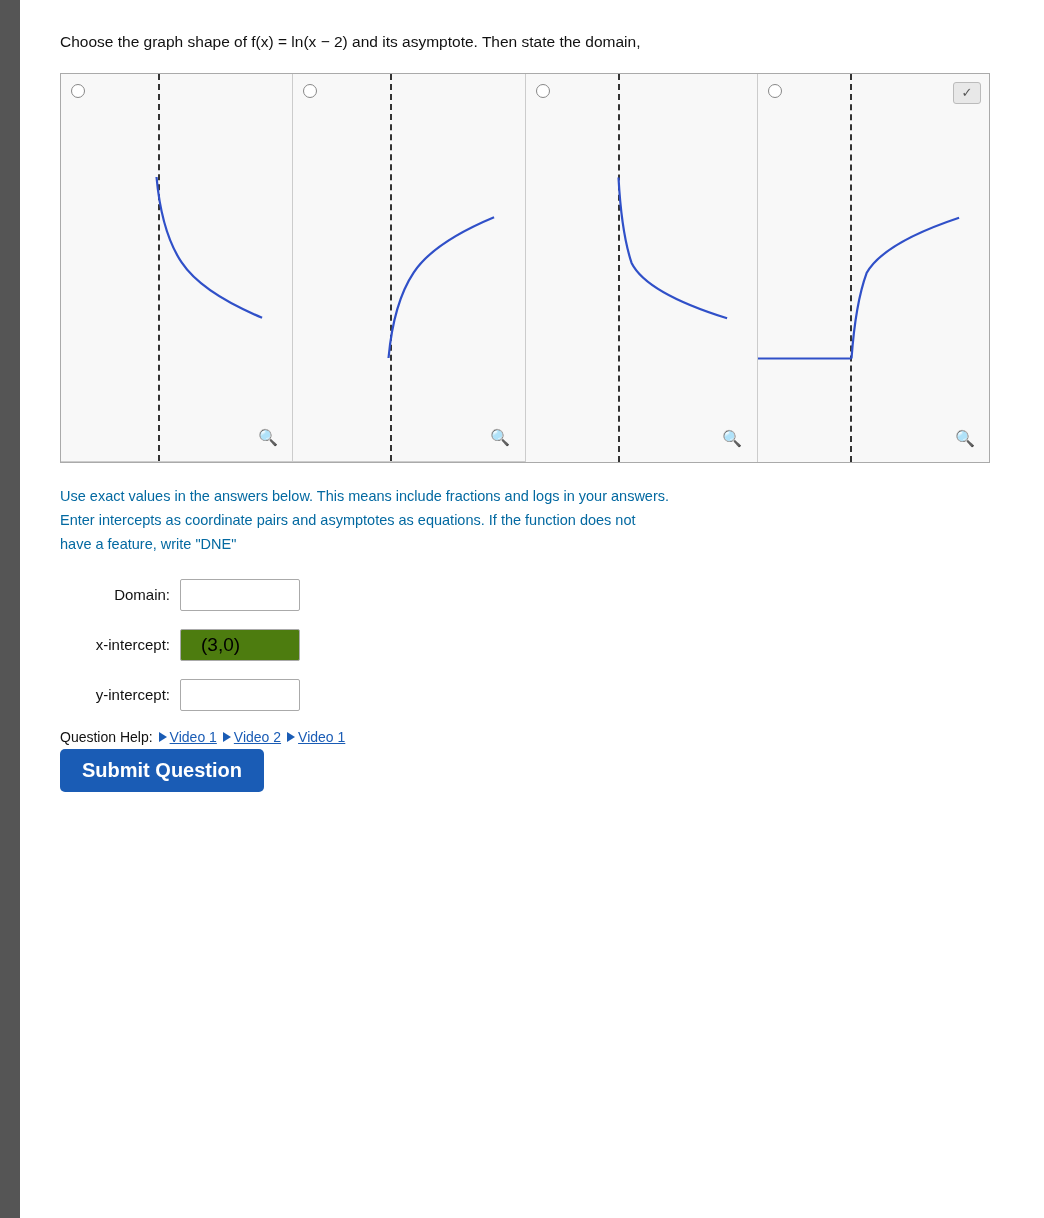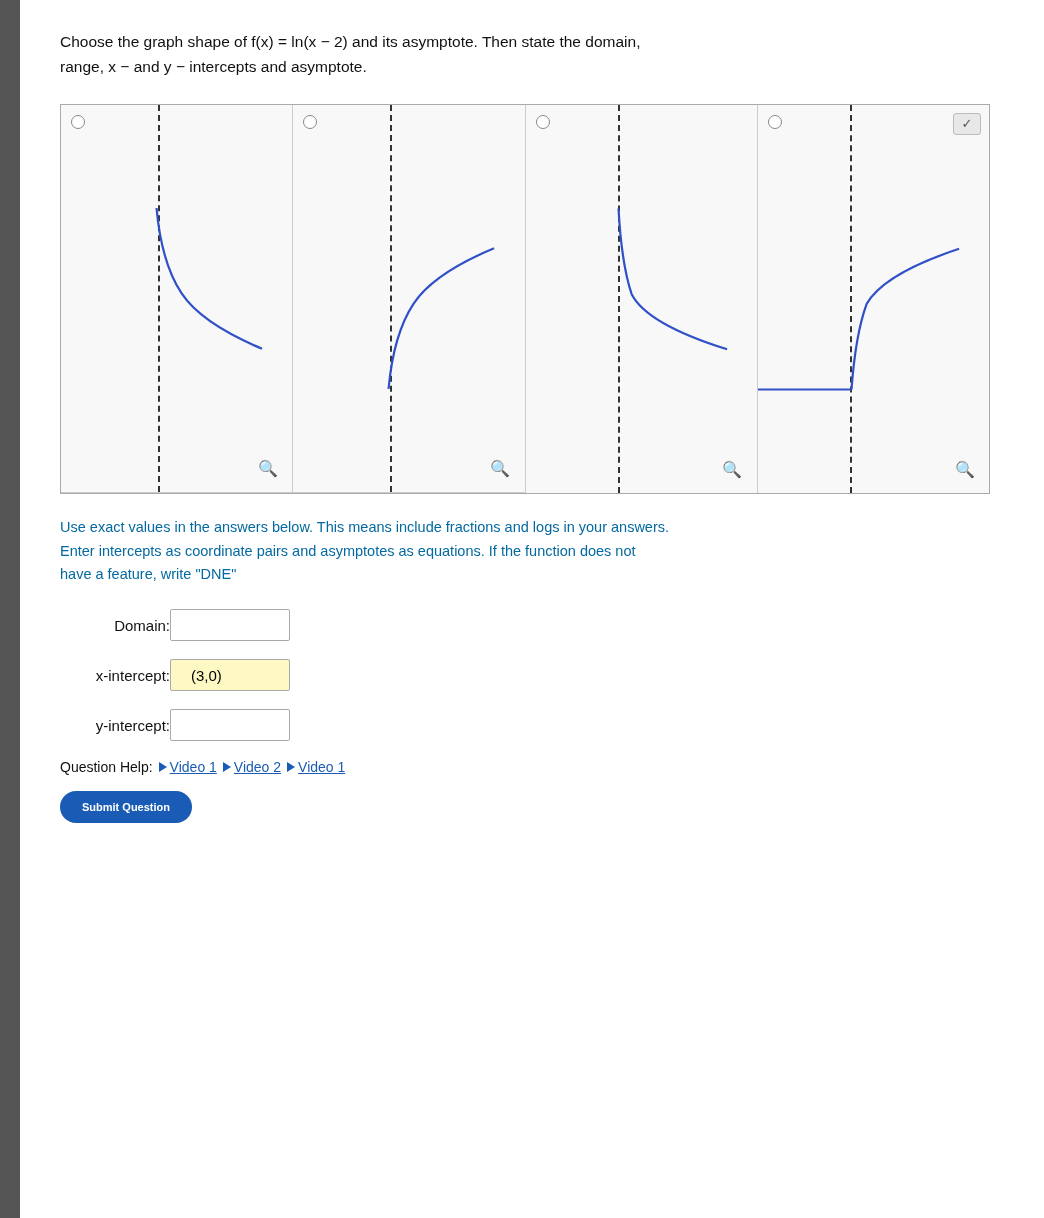--- a/index.html
+++ b/index.html
@@ -24,21 +24,21 @@
       position: absolute;
       left: 0;
       top: 0;
       width: 20px;
       height: 100%;
       background: #555;
     }
     .question-text {
       font-size: 15.5px;
       line-height: 1.6;
-      margin-bottom: 24px;
+      margin-bottom: 18px;
     }
     
     .graph-container {
       border: 1.5px solid #aaa;
       background: #f8f8f8;
       width: 930px;
       height: 390px;
       margin-bottom: 22px;
       position: relative;
       overflow: hidden;
@@ -112,47 +112,48 @@
       font-size: 14.5px;
       line-height: 1.65;
       margin-bottom: 22px;
       color: #0369a1;
     }
     
     .form-row {
       display: flex;
       align-items: center;
       margin-bottom: 18px;
+      gap: 10px;
     }
     .form-label {
       font-size: 15px;
       min-width: 110px;
       text-align: right;
     }
     .form-input {
       border: 1.5px solid #aaa;
       border-radius: 2px;
       height: 32px;
       width: 120px;
       padding: 2px 8px;
       font-size: 14px;
       background: #fff;
       outline: none;
     }
     .form-input.filled {
-      background: #fef9c3;
-      font-size: 15px;
+      background: #4d7c0f;
+      font-size: 19px;
       padding-left: 20px;
     }
     
     .help-row {
       display: flex;
       align-items: center;
       gap: 6px;
-      margin-bottom: 16px;
+      margin-bottom: 4px;
       font-size: 14px;
     }
     .help-link {
       color: #1a5cb5;
       text-decoration: underline;
       cursor: pointer;
       display: flex;
       align-items: center;
       gap: 0;
     }
@@ -163,37 +164,36 @@
       border-top: 5px solid transparent;
       border-bottom: 5px solid transparent;
       border-left: 8px solid #1a5cb5;
       margin-right: 3px;
     }
     
     .submit-btn {
       background: #1a5cb5;
       color: #fff;
       border: none;
-      border-radius: 16px;
+      border-radius: 5px;
       padding: 10px 22px;
-      font-size: 11px;
+      font-size: 20px;
       cursor: pointer;
       font-weight: bold;
     }
   </style>
 </head>
 <body>
 
 <div class="page-wrapper">
   <div class="left-bar"></div>
 
   
   <div class="question-text">
     <span>Choose the graph shape of f(x) = ln(x − 2) and its asymptote. Then state the domain,</span><br>
-    <span>range, x − and y − intercepts and asymptote.</span>
   </div>
 
   
   <div class="graph-container">
 
     <div class="check-badge">
       <span>✓</span>
     </div>
 
     <div class="graph-panels">

